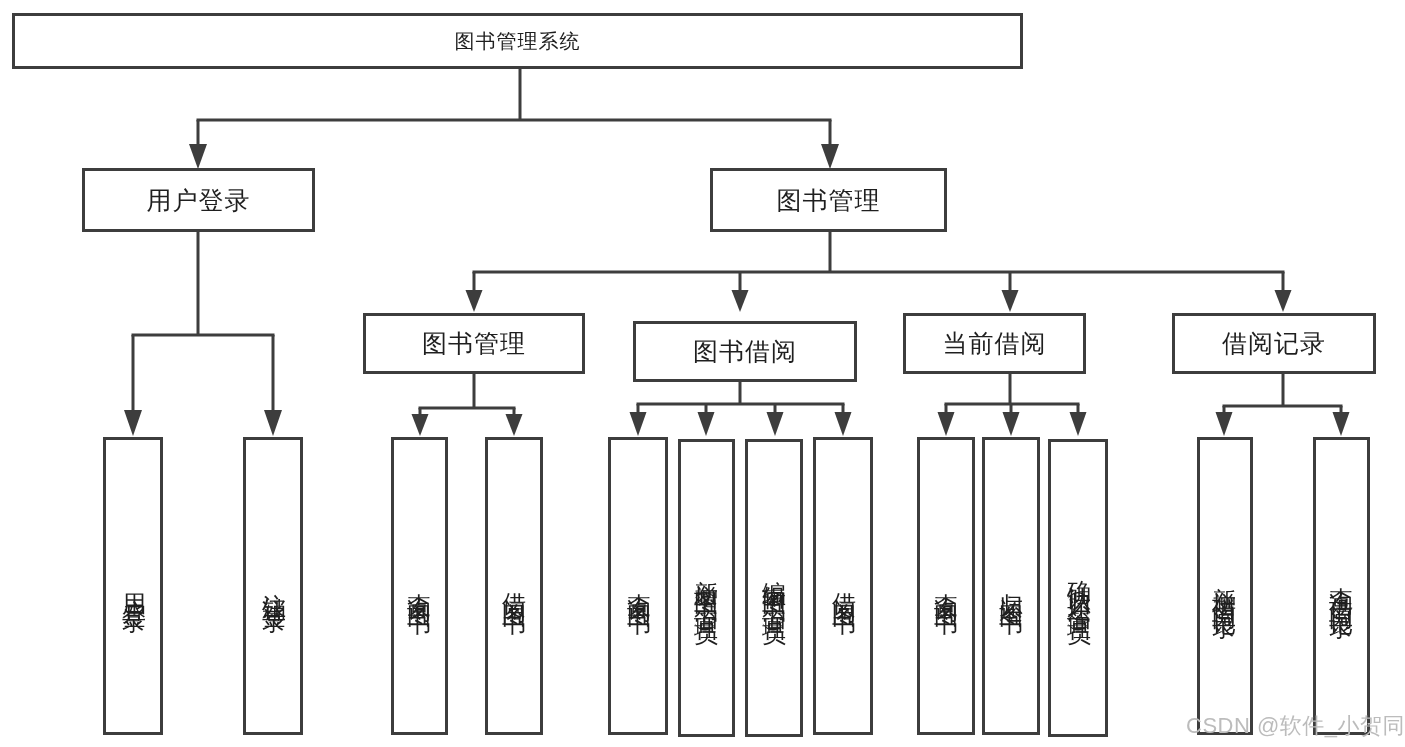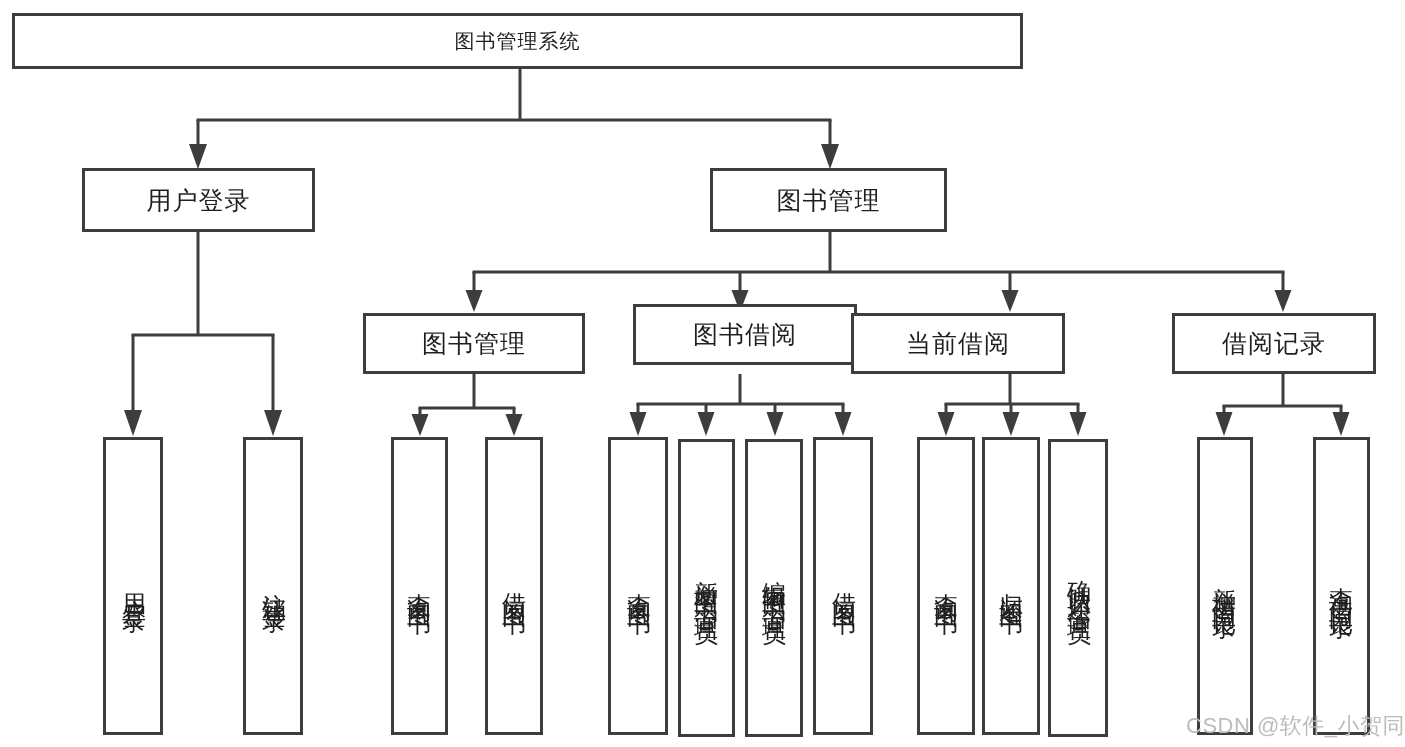--- a/index.html
+++ b/index.html
@@ -104,22 +104,22 @@
       <polygon points="1332.5,412 1349.5,412 1341,436"></polygon>
     </g>
   </svg>
 
   <div class="node h root" style="left:12px;top:13px;width:1011px;height:56px">图书管理系统</div>
 
   <div class="node h" style="left:82px;top:168px;width:233px;height:64px">用户登录</div>
   <div class="node h" style="left:710px;top:168px;width:237px;height:64px">图书管理</div>
 
   <div class="node h" style="left:363px;top:313px;width:222px;height:61px">图书管理</div>
-  <div class="node h" style="left:633px;top:304px;width:224px;height:61px">图书借阅</div>
-  <div class="node h" style="left:851px;top:313px;width:214px;height:61px">当前借阅</div>
+  <div class="node h" style="left:633px;top:321px;width:224px;height:61px">图书借阅</div>
+  <div class="node h" style="left:903px;top:313px;width:183px;height:61px">当前借阅</div>
   <div class="node h" style="left:1172px;top:313px;width:204px;height:61px">借阅记录</div>
 
   <div class="node v" style="left:103px;top:437px;width:60px;height:298px">用户登录</div>
   <div class="node v" style="left:243px;top:437px;width:60px;height:298px">注销登录</div>
 
   <div class="node v" style="left:391px;top:437px;width:57px;height:298px">查询图书</div>
   <div class="node v" style="left:485px;top:437px;width:58px;height:298px">借阅图书</div>
 
   <div class="node v" style="left:608px;top:437px;width:60px;height:298px">查询图书</div>
   <div class="node v" style="left:678px;top:439px;width:57px;height:298px">新增图书（管理员）</div>

